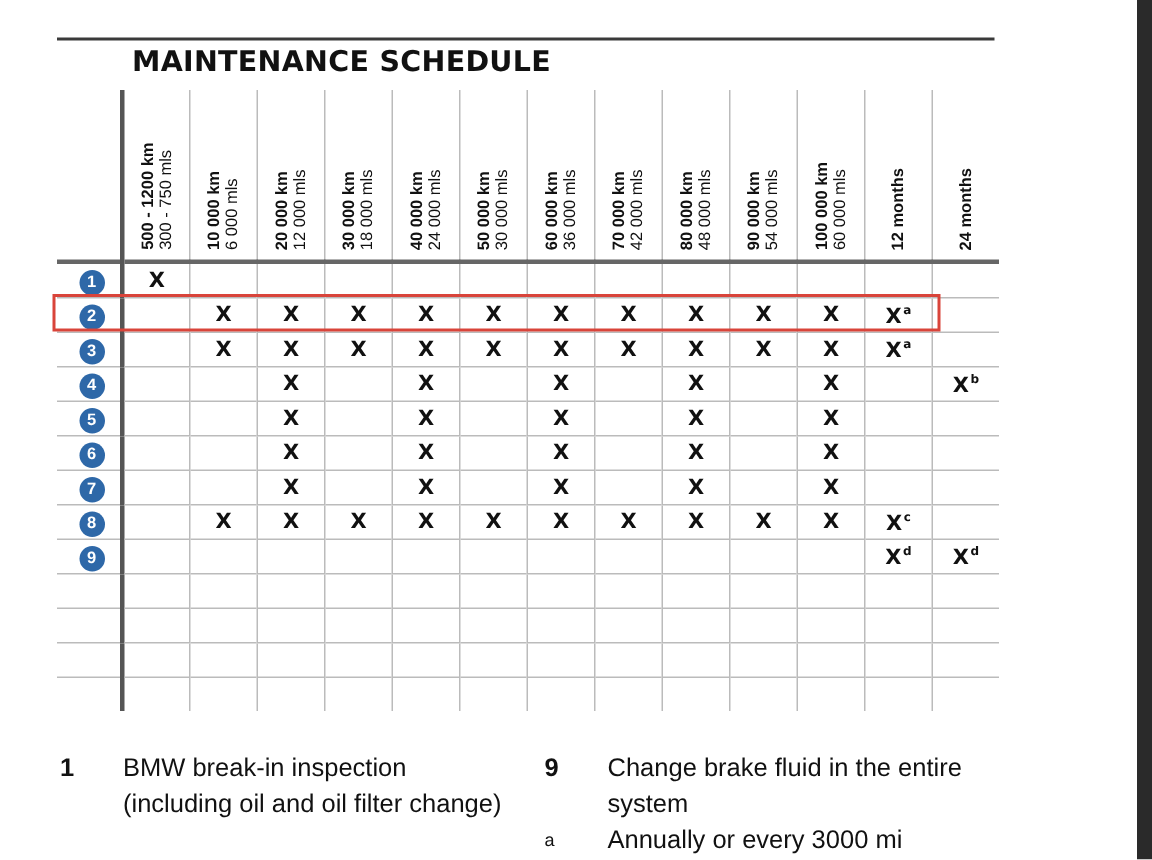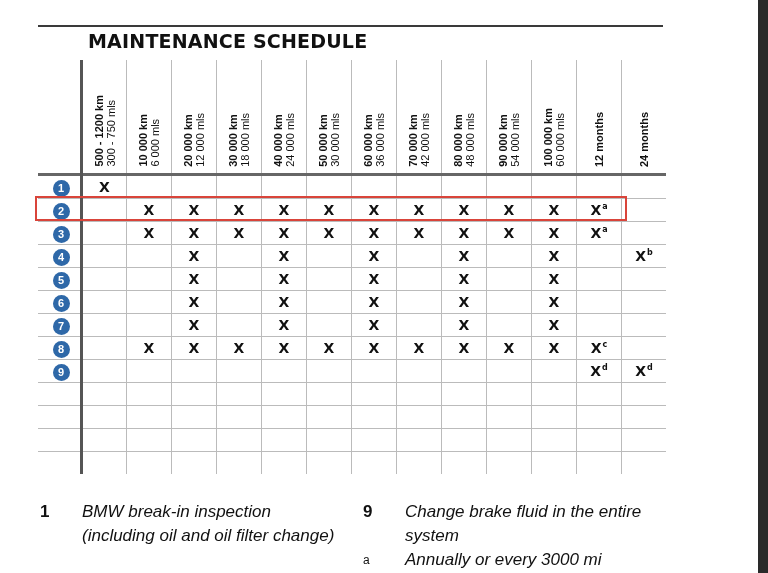--- a/index.html
+++ b/index.html
@@ -45,21 +45,21 @@
     line-height:17px; text-align:center; margin-left:4px;
   }
   sup { font-size:8px; vertical-align:6px; margin-left:1px; }
   .highlight {
     position:absolute; left:35px; top:196px; width:592px; height:25px;
     border:2px solid #d9443a; box-sizing:border-box; pointer-events:none;
   }
   .legend { position:absolute; top:500px; font-size:17px; line-height:24px; color:#111; }
   .legend .key { position:absolute; left:0; top:0; font-weight:bold; }
   .legend .key.small { font-weight:normal; font-size:12px; }
-  .legend .txt { position:absolute; left:42px; top:0; width:260px;font-style:italic; }
+  .legend .txt { position:absolute; left:42px; top:0; width:260px; }
   .legend-item-1 { left:40px; }
   .legend-item-9 { left:363px; }
   .legend-item-a { left:363px; top:548px; }
 </style>
 </head>
 <body>
 
 <div class="top-rule"></div>
 <div class="title">MAINTENANCE SCHEDULE</div>
 <div class="side-band"></div>

